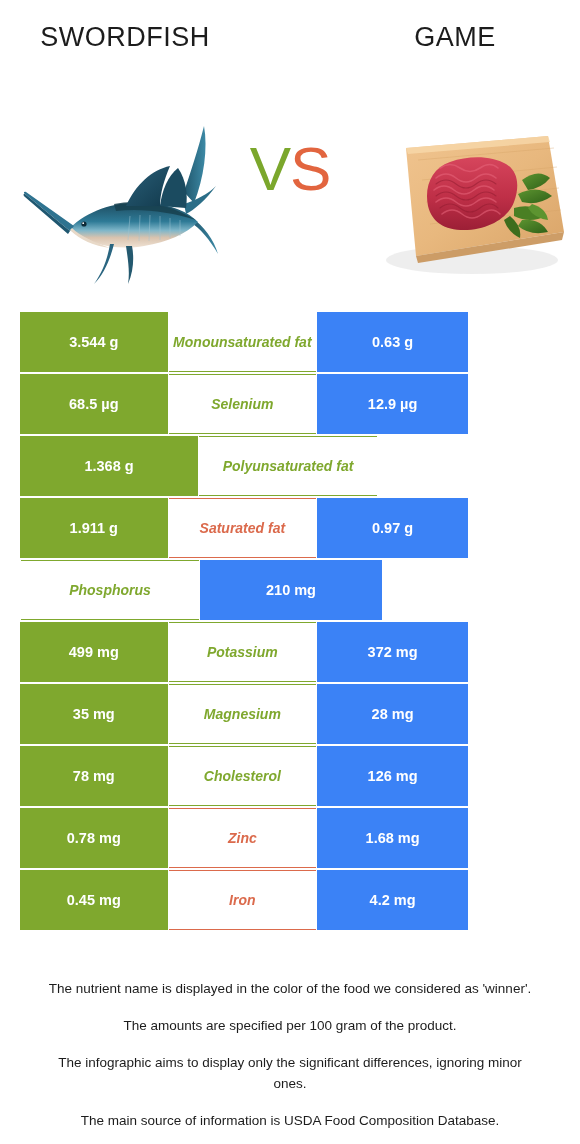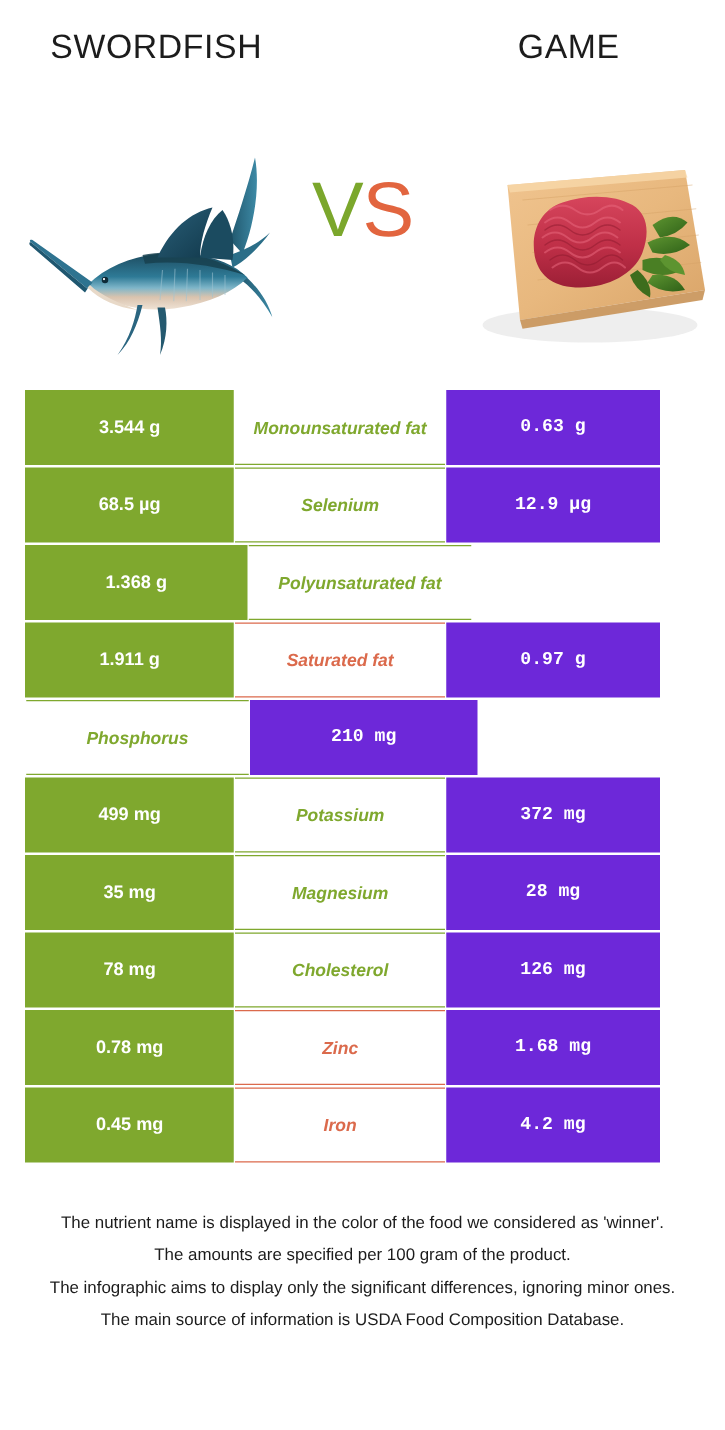--- a/index.html
+++ b/index.html
@@ -82,21 +82,21 @@
 
   
   .table {
     position: absolute;
     left: 20px;
     top: 312px;
     width: 540px;
   }
   .row {
     display: flex;
-    width: 508px;
+    width: 448px;
     height: 60px;
     margin-bottom: 2px;
     text-align: right;
   }
   .row:last-child { margin-bottom: 0; }
 
   .cell {
     display: flex;
     align-items: center;
     justify-content: center;
@@ -104,23 +104,22 @@
     font-weight: 600;
     white-space: nowrap;
   }
   .cell-left {
     width: 178px;
     background: #7FA82E;
     color: #ffffff;
   }
   .cell-right {
     width: 182px;
-    background: #6d28d9;
+    background: #3b82f6;
     color: #ffffff;
-    font-family: Liberation Mono, monospace;
   }
   .cell-mid {
     width: 178px;
     margin: 0 1px;
     background: #ffffff;
     font-size: 14px;
     font-weight: 700;
     font-style: italic;
   }
   .cell-mid.win-green {
@@ -140,21 +139,21 @@
     position: absolute;
     left: 30px;
     top: 962px;
     width: 520px;
     text-align: center;
     font-size: 13.5px;
     line-height: 21px;
     color: #1c1c1c;
     font-family: "Liberation Sans", sans-serif;
   }
-  .footer p { margin: 5px; }
+  .footer p { margin: 16px; }
 </style>
 </head>
 <body>
 
 <div id="page">
 
   <div class="titles">
     <div class="title title-left">SWORDFISH</div>
     <div class="title title-right">GAME</div>
   </div>

